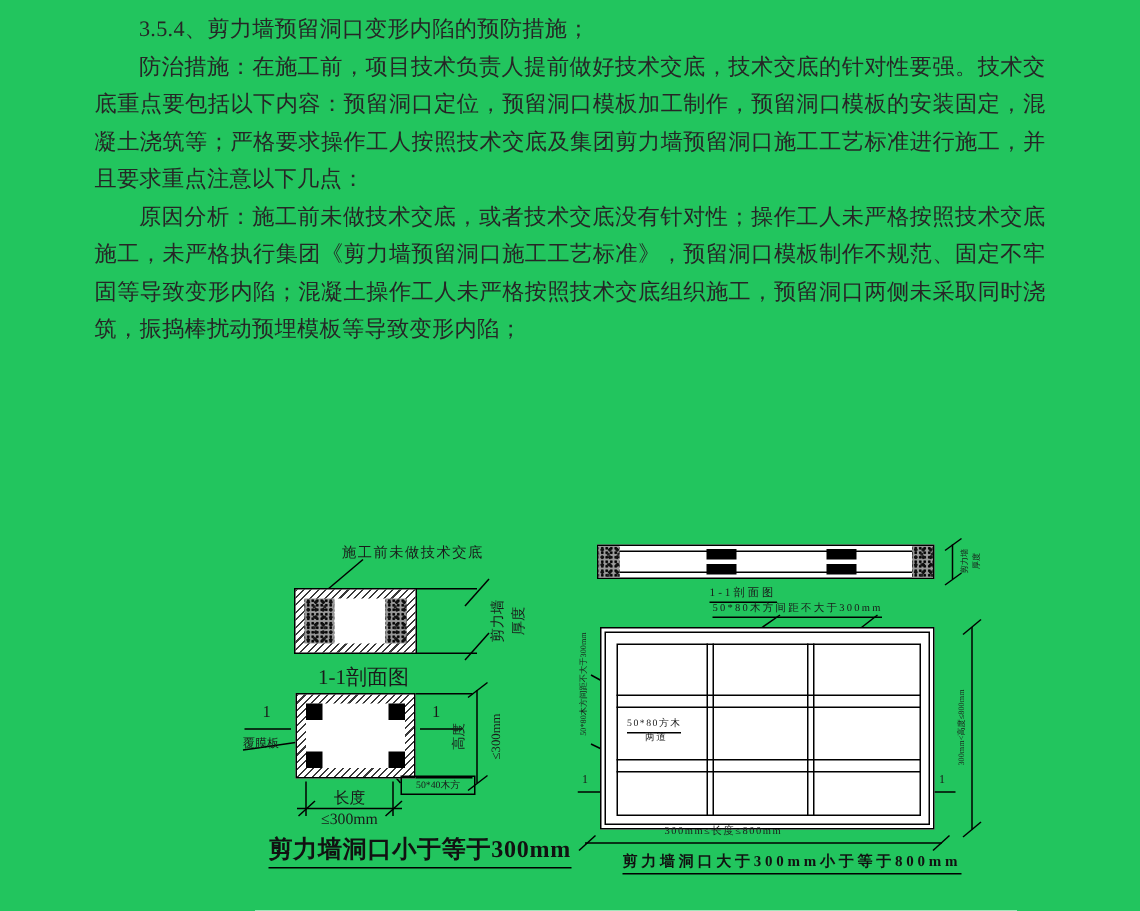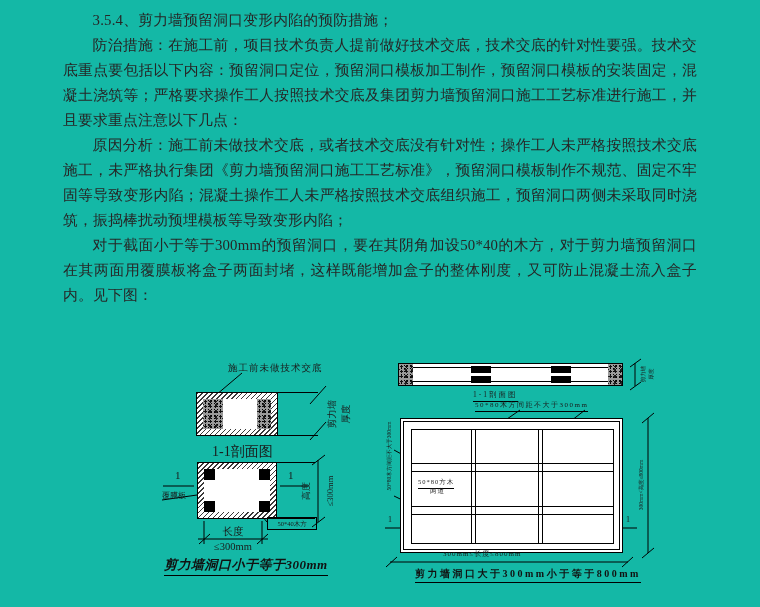--- a/index.html
+++ b/index.html
@@ -1,16 +1,16 @@
 <!DOCTYPE html>
 <html><head>
 <meta charset="utf-8">
 <style>
   html,body{margin:0;padding:0;background:#fff;}
-  .page{position:relative;width:760px;height:607px;background:#14b8a6;overflow:hidden;
+  .page{position:relative;width:760px;height:607px;background:#22c55e;overflow:hidden;
         font-family:"Liberation Serif","DejaVu Serif",serif;color:#262626;}
   .abs{position:absolute;}
   
   .textblock{position:absolute;left:63px;top:8px;width:634px;}
   .para{margin:0;text-indent:2em;text-align:justify;font-size:14.8px;line-height:25px;
         letter-spacing:0.2px;color:#262626;}
   
   .fig{position:absolute;color:#1a1a1a;}
   .line-rect{border:1px solid #000;box-sizing:border-box;background:#fff;}
   .hatch{background-color:#fff;background-image:repeating-linear-gradient(135deg,#3a3a3a 0,#3a3a3a 1px,transparent 1px,transparent 3.5px);}
@@ -27,21 +27,20 @@
 </style>
 </head>
 <body>
 
 <div class="page">
 
   <div class="textblock">
     <p class="para">3.5.4、剪力墙预留洞口变形内陷的预防措施；</p>
     <p class="para">防治措施：在施工前，项目技术负责人提前做好技术交底，技术交底的针对性要强。技术交底重点要包括以下内容：预留洞口定位，预留洞口模板加工制作，预留洞口模板的安装固定，混凝土浇筑等；严格要求操作工人按照技术交底及集团剪力墙预留洞口施工工艺标准进行施工，并且要求重点注意以下几点：</p>
     <p class="para">原因分析：施工前未做技术交底，或者技术交底没有针对性；操作工人未严格按照技术交底施工，未严格执行集团《剪力墙预留洞口施工工艺标准》，预留洞口模板制作不规范、固定不牢固等导致变形内陷；混凝土操作工人未严格按照技术交底组织施工，预留洞口两侧未采取同时浇筑，振捣棒扰动预埋模板等导致变形内陷；</p>
-    <p class="para">对于截面小于等于300mm的预留洞口，要在其阴角加设50*40的木方，对于剪力墙预留洞口在其两面用覆膜板将盒子两面封堵，这样既能增加盒子的整体刚度，又可防止混凝土流入盒子内。见下图：</p>
   </div>
 
   <div class="fig" style="left:160px;top:358px;width:222px;height:242px;">
 
     <svg width="222" height="242">
 
       <line x1="82" y1="15" x2="56" y2="37"></line>
 
       <line x1="166" y1="28" x2="150" y2="46"></line>
       <line x1="166" y1="64" x2="150" y2="82"></line>
@@ -95,21 +94,21 @@
     <span class="figtext" style="left:2px;top:132px;font-size:8px;">覆膜板</span>
 
     <span class="figtext rot" style="left:146px;top:133px;font-size:9px;">高度</span>
     <span class="figtext rot" style="left:170px;top:133px;font-size:8.5px;">≤300mm</span>
 
     <span class="figtext" style="left:107px;top:159px;width:48px;height:11px;border:1px solid #000;font-size:6.5px;text-align:center;line-height:11px;">50*40木方</span>
 
     <span class="figtext" style="left:55px;top:167px;width:36px;text-align:center;font-size:10.5px;">长度</span>
     <span class="figtext" style="left:46px;top:183px;width:54px;text-align:center;font-size:10.5px;">≤300mm</span>
 
-    <span class="figtext cap ul" style="left:4px;top:198px;font-size:13px;letter-spacing:0.5px;font-style:italic;">剪力墙洞口小于等于300mm</span>
+    <span class="figtext cap ul" style="left:19px;top:198px;font-size:16px;letter-spacing:0.5px;">剪力墙洞口小于等于300mm</span>
   </div>
 
   <div class="fig" style="left:385px;top:358px;width:372px;height:242px;">
 
     <svg width="372" height="242">
 
       <line x1="250" y1="5" x2="250" y2="28"></line>
       <line x1="245" y1="9" x2="256" y2="1"></line>
       <line x1="245" y1="32" x2="256" y2="24"></line>
 

